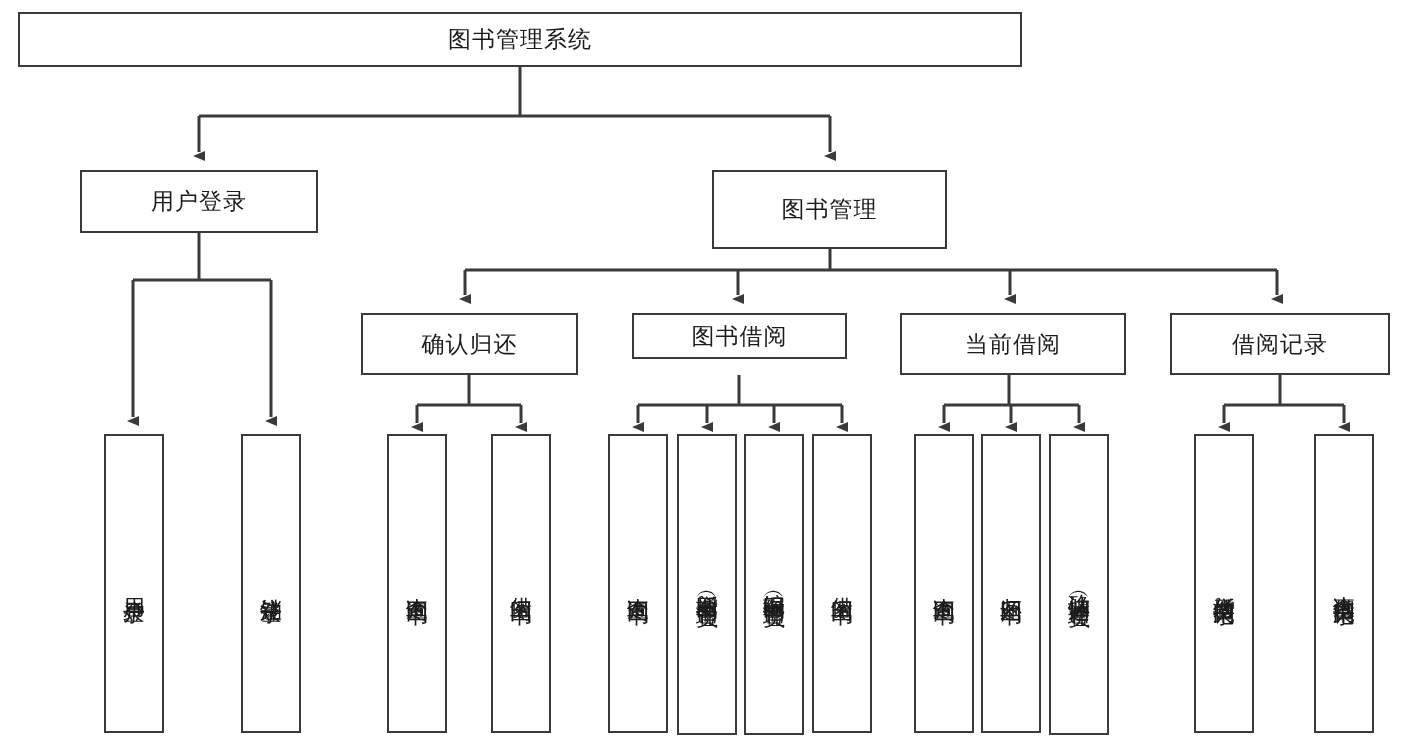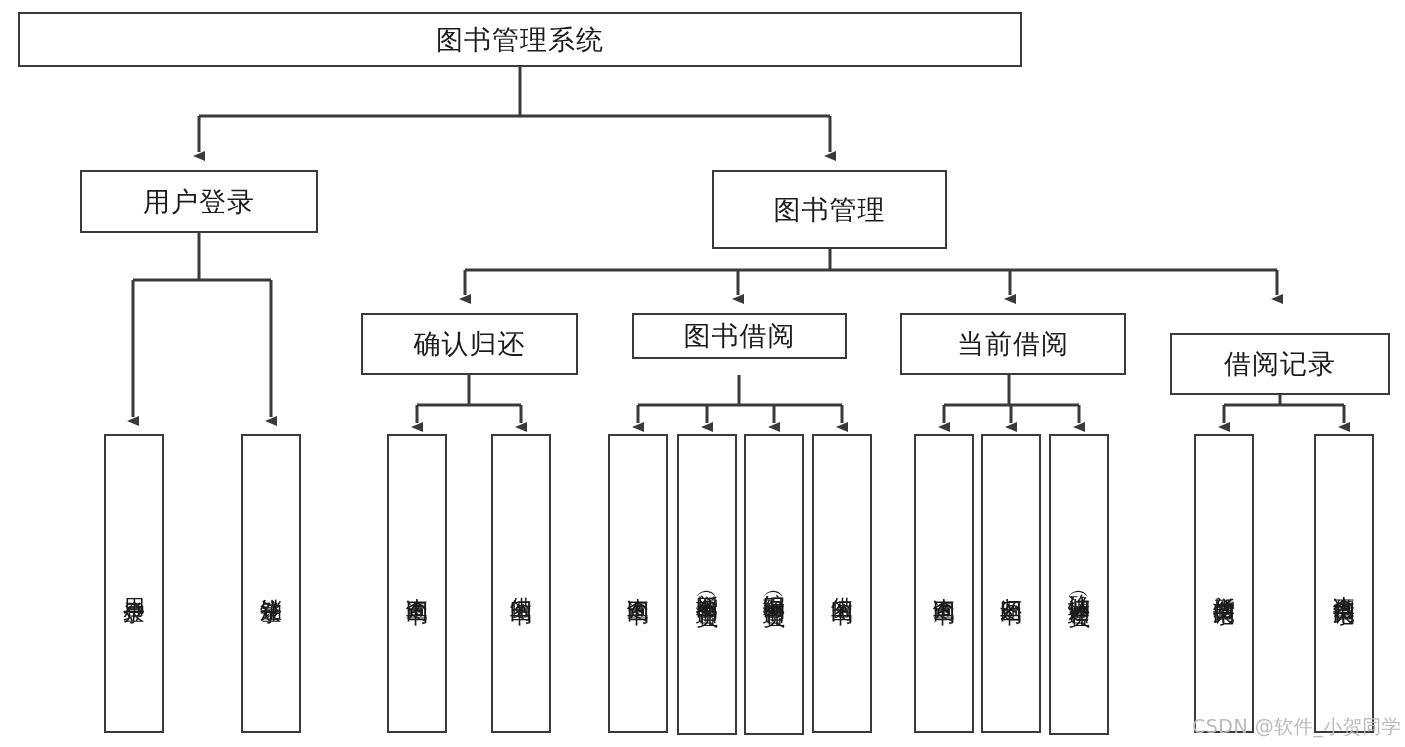--- a/index.html
+++ b/index.html
@@ -32,21 +32,21 @@
     border: 2px solid #3a3a3a;
     background: #ffffff;
     display: flex;
     align-items: center;
     justify-content: center;
     color: #1b1b1b;
     text-align: center;
     z-index: 2;
   }
   .node.horizontal {
-    font-size: 27px;
+    font-size: 23px;
     line-height: 1.25;
     letter-spacing: 1px;
   }
   .node.vertical {
     writing-mode: vertical-rl;
     text-orientation: upright;
     font-size: 22px;
     line-height: 1.18;
     letter-spacing: 2px;
     padding: 6px 0;
@@ -140,21 +140,21 @@
 
   <div class="node horizontal" style="left:361px; top:313px; width:217px; height:62px;">
     <span class="node-label">确认归还</span>
   </div>
   <div class="node horizontal" style="left:632px; top:313px; width:215px; height:46px;">
     <span class="node-label">图书借阅</span>
   </div>
   <div class="node horizontal" style="left:900px; top:313px; width:226px; height:62px;">
     <span class="node-label">当前借阅</span>
   </div>
-  <div class="node horizontal" style="left:1170px; top:313px; width:220px; height:62px;margin-top:20px;">
+  <div class="node horizontal" style="left:1170px; top:313px; width:220px; height:62px;">
     <span class="node-label">借阅记录</span>
   </div>
 
   <div class="node vertical" style="left:104px; top:434px; width:60px; height:299px;">
     <span class="node-label">用户登录</span>
   </div>
   <div class="node vertical" style="left:241px; top:434px; width:60px; height:299px;">
     <span class="node-label">注销登录</span>
   </div>
 
@@ -188,15 +188,14 @@
     <span class="node-label">确认归还（管理员）</span>
   </div>
 
   <div class="node vertical" style="left:1194px; top:434px; width:60px; height:299px;">
     <span class="node-label">新增借阅记录</span>
   </div>
   <div class="node vertical" style="left:1314px; top:434px; width:60px; height:299px;">
     <span class="node-label">查询借阅记录</span>
   </div>
 
-  <div class="watermark">CSDN @软件_小贺同学</div>
 
 </div>
 
 </body></html>

